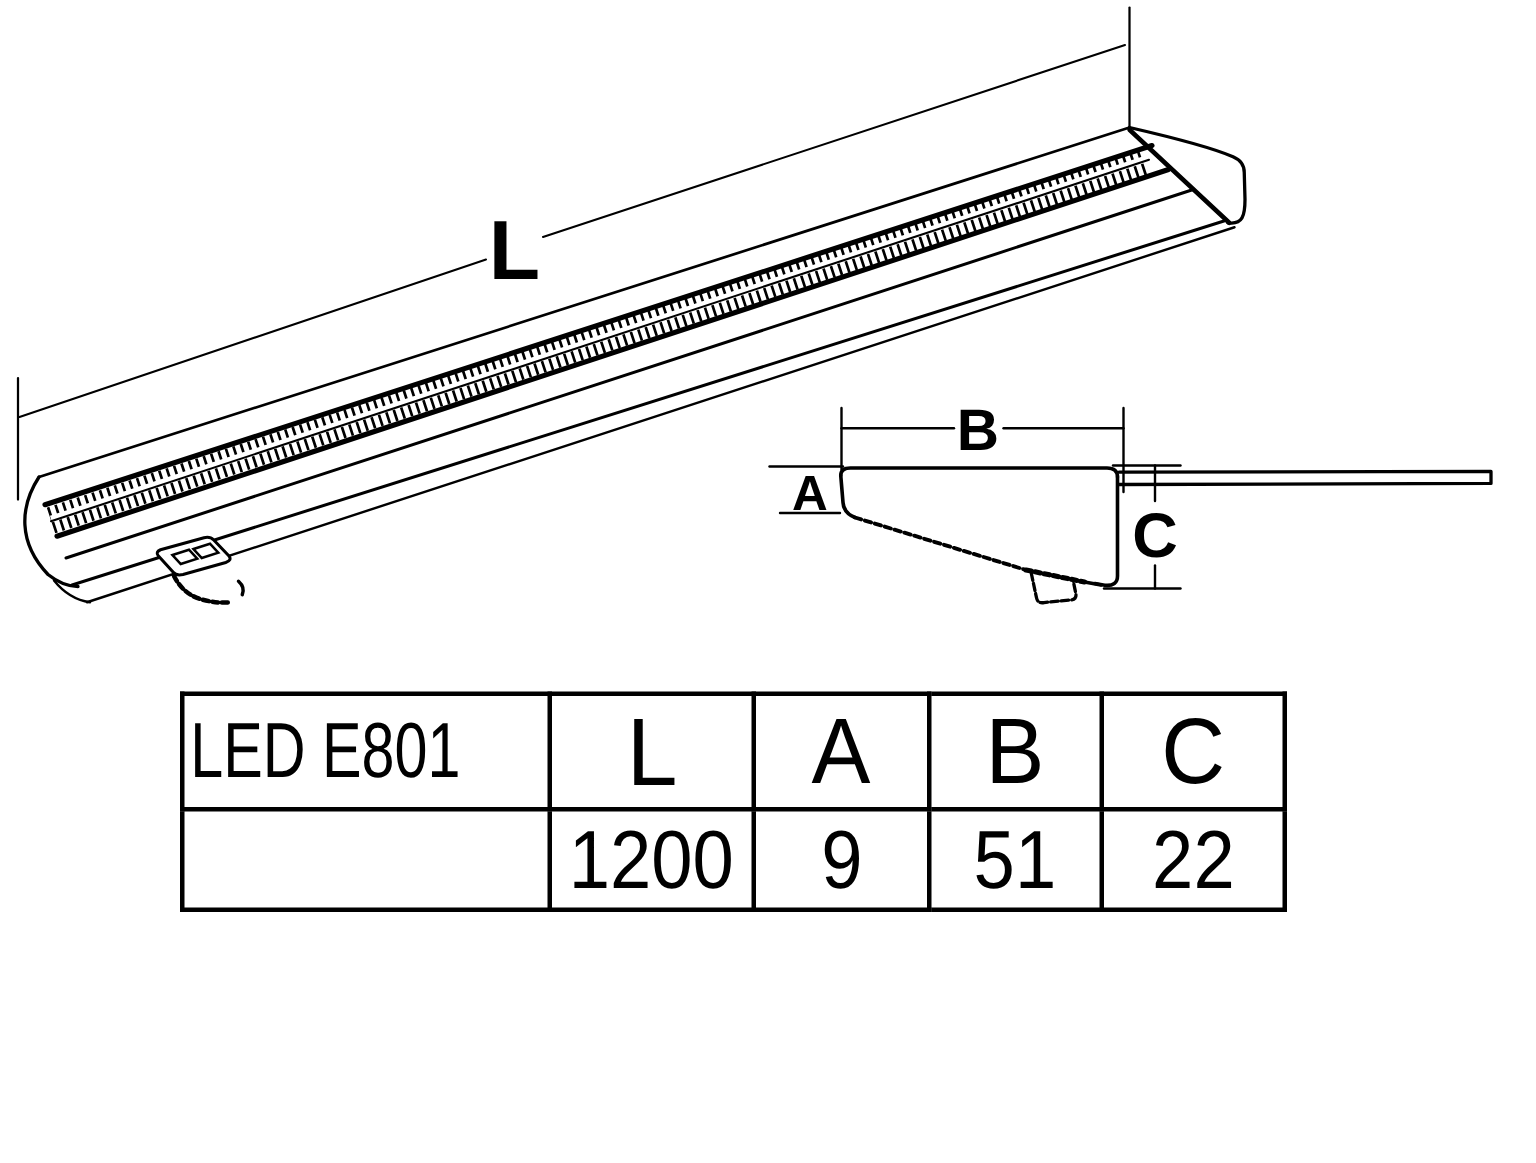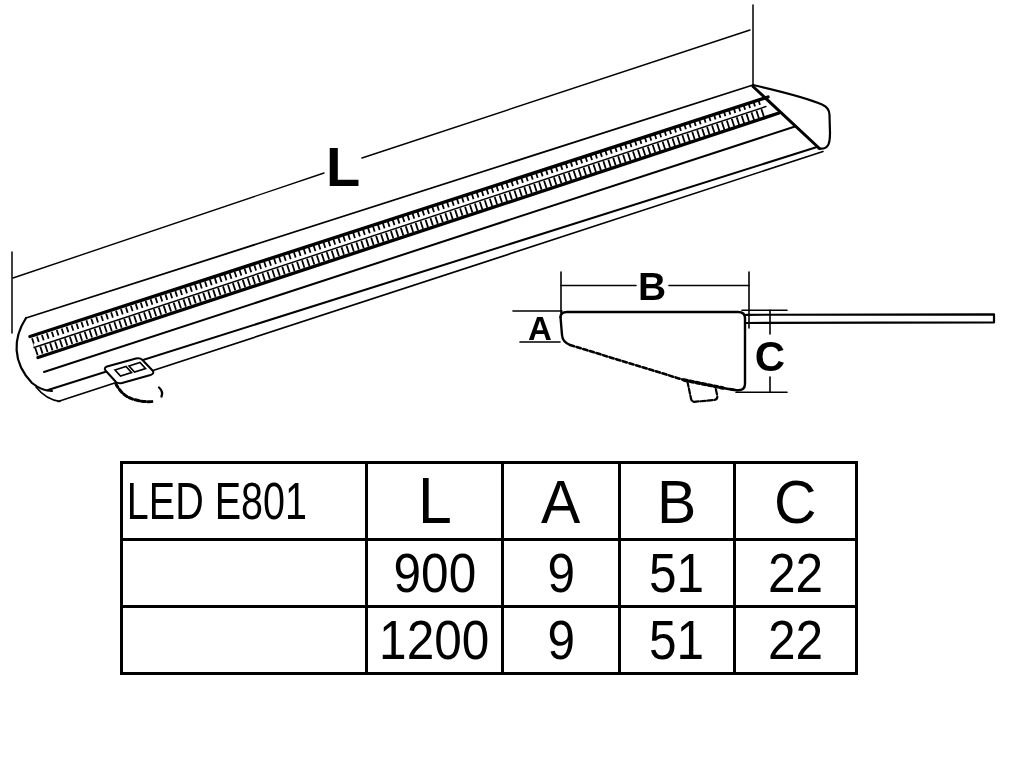--- a/index.html
+++ b/index.html
@@ -136,27 +136,20 @@
     <tbody>
       <tr>
         <th class="model-cell"><span>LED E801</span></th>
         <th class="hdr-L"><span>L</span></th>
         <th class="hdr-abc"><span>A</span></th>
         <th class="hdr-abc"><span>B</span></th>
         <th class="hdr-abc"><span>C</span></th>
       </tr>
       <tr>
         <td><span></span></td>
-        <td class="data-cell"><span>900</span></td>
-        <td class="data-cell"><span>9</span></td>
-        <td class="data-cell"><span>51</span></td>
-        <td class="data-cell"><span>22</span></td>
-      </tr>
-      <tr>
-        <td><span></span></td>
         <td class="data-cell"><span>1200</span></td>
         <td class="data-cell"><span>9</span></td>
         <td class="data-cell"><span>51</span></td>
         <td class="data-cell"><span>22</span></td>
       </tr>
     </tbody>
   </table>
 </div>
 
 </body></html>

